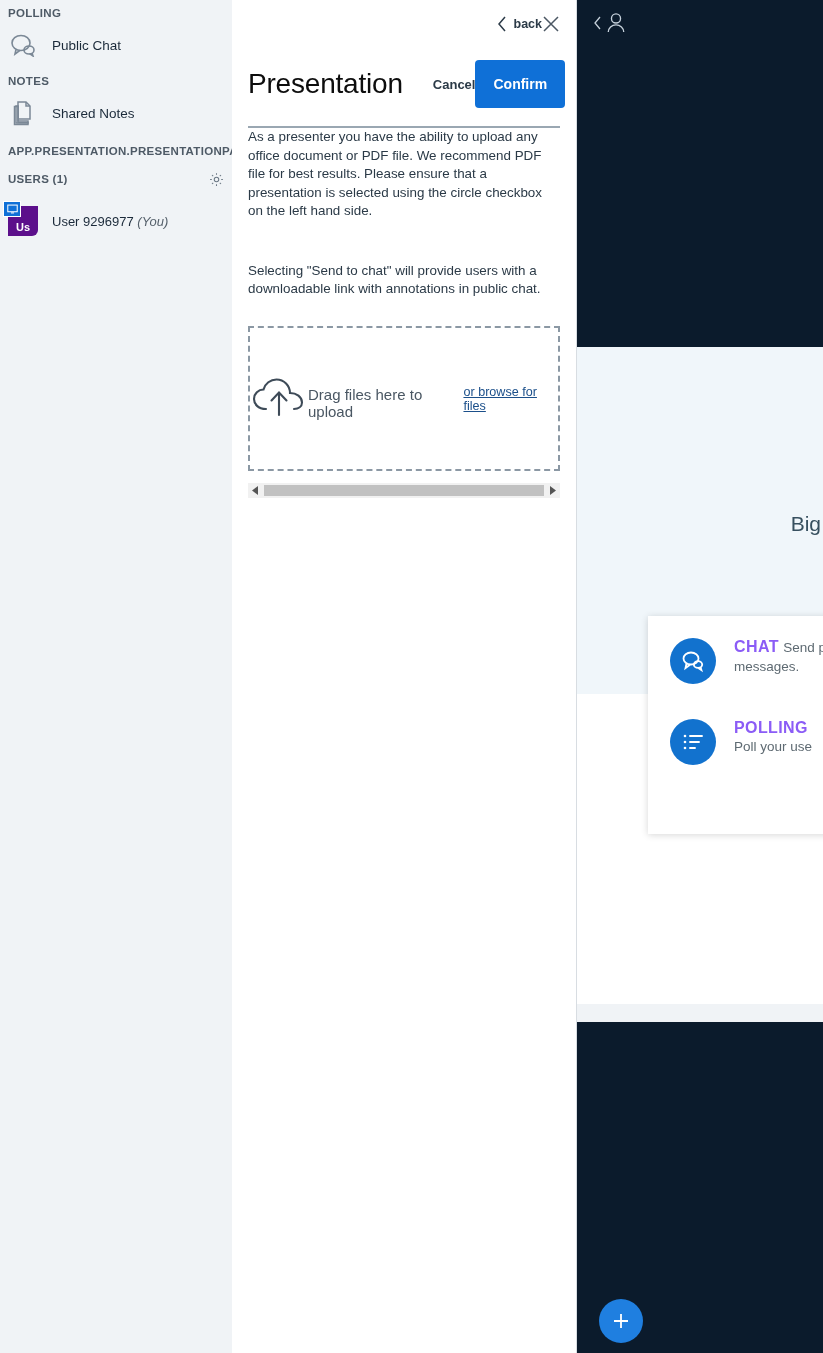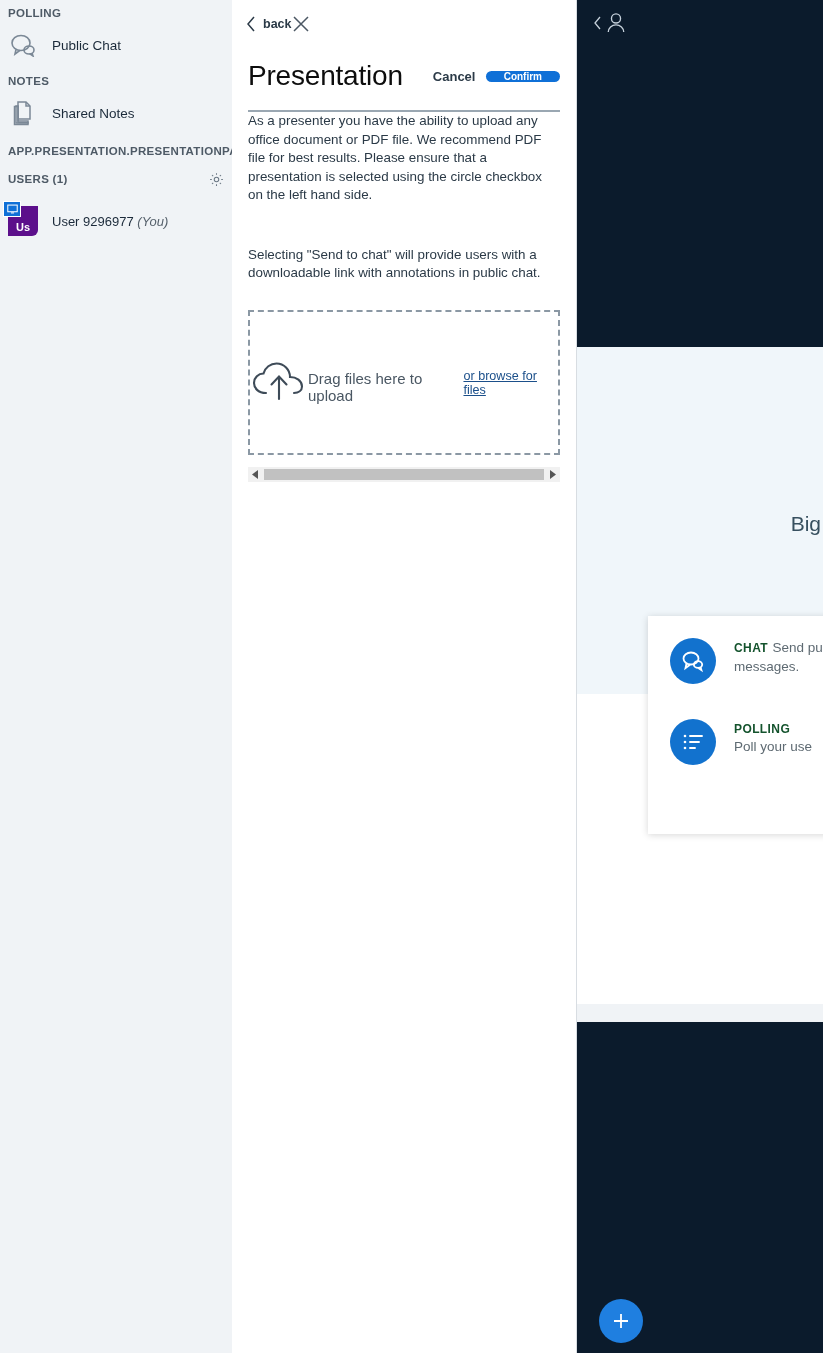--- a/index.html
+++ b/index.html
@@ -75,58 +75,58 @@
   .cards {
     position: absolute; left: 72px; top: 616px; width: 220px; height: 218px;
     background: #ffffff; box-shadow: 0 1px 7px rgba(0,0,0,.16);
   }
   .card-row { display: flex; align-items: flex-start; gap: 18px; padding: 22px 0 0 22px; }
   .card-circle {
     width: 46px; height: 46px; border-radius: 50%;
     background: #1272ce; flex: 0 0 46px;
     display: flex; align-items: center; justify-content: center;
   }
-  .card-title { font-size: 12px; font-weight: bold; color: #14532d; letter-spacing: .4px; }
+  .card-title { font-size: 16px; font-weight: bold; color: #8b5cf6; letter-spacing: .4px; }
   .card-desc { font-size: 13.5px; color: #5e6a72; line-height: 1.36; margin-top: 4px; white-space: nowrap; }
   .strip-white { position: absolute; left: 0; top: 975px; width: 247px; height: 29px; background: #ffffff; }
   .strip-light { position: absolute; left: 0; top: 1004px; width: 247px; height: 18px; background: #f0f3f6; }
   .bottom-dark { position: absolute; left: 0; top: 1022px; width: 247px; height: 331px; background: #0b1b2c; }
   .fab {
     position: absolute; left: 23px; top: 277px;
     width: 44px; height: 44px; border-radius: 50%;
     background: #1f7fe0; display: flex; align-items: center; justify-content: center;
   }
 
   
   .modal {
     position: absolute; left: 232px; top: 0;
     width: 345px; height: 1353px; background: #ffffff;
     border-right: 1px solid #d8dde2;
   }
   .modal-top {
-    display: flex; align-items: center; justify-content: flex-start;
+    display: flex; align-items: center; justify-content: flex-end;
     padding: 10px 16px 0 14px; height: 38px;
   }
   .back-btn { display: flex; align-items: center; gap: 7px; cursor: pointer; background: none; border: 0; }
   .back-btn .txt { font-size: 12.5px; font-weight: bold; color: #2b3a47; }
   .close-btn { background: none; border: 0; cursor: pointer; line-height: 0; }
 
   .title-row {
     display: flex; align-items: center; padding: 22px 16px 0 16px;
   }
   .modal-title { font-size: 28px; font-weight: 400; color: #0d0d0d; letter-spacing: -.2px; }
   .cancel-btn {
     background: none; border: 0; cursor: pointer;
     font-size: 13px; font-weight: bold; color: #2b3a47;
     margin-left: 30px;
   }
   .confirm-btn {
     margin-left: auto; background: #0f70d7; border: 0; cursor: pointer;
-    color: #ffffff; font-size: 10px; font-weight: bold;
-    padding: 0 18px; border-radius: 12px;
+    color: #ffffff; font-size: 14px; font-weight: bold;
+    padding: 16px 18px; border-radius: 4px;
   }
   .divider { height: 2px; background: #9aa7b2; margin: 18px 16px 0 16px; }
 
   .modal-body { padding: 0 16px; }
   .para { font-size: 13.4px; line-height: 1.38; color: #2b3a47; }
   .col-heads { display: flex; margin-top: 25px; }
   .col-heads .h1 { font-size: 13px; font-weight: bold; color: #1b2a3a; width: 208px; }
   .col-heads .h2 { font-size: 13px; font-weight: bold; color: #1b2a3a; }
 
   .dropzone {

